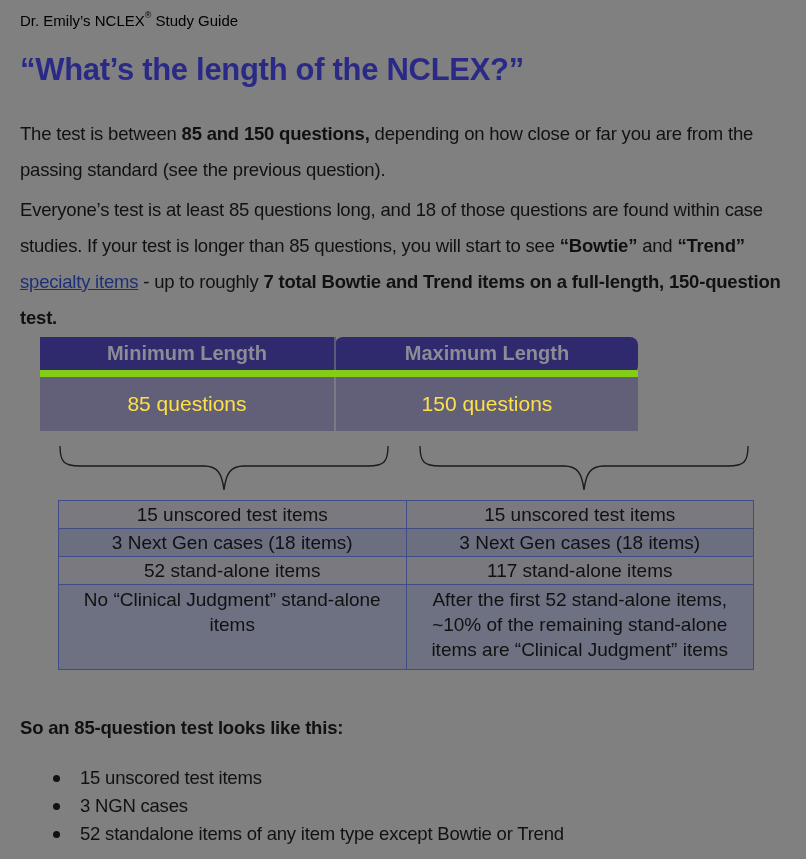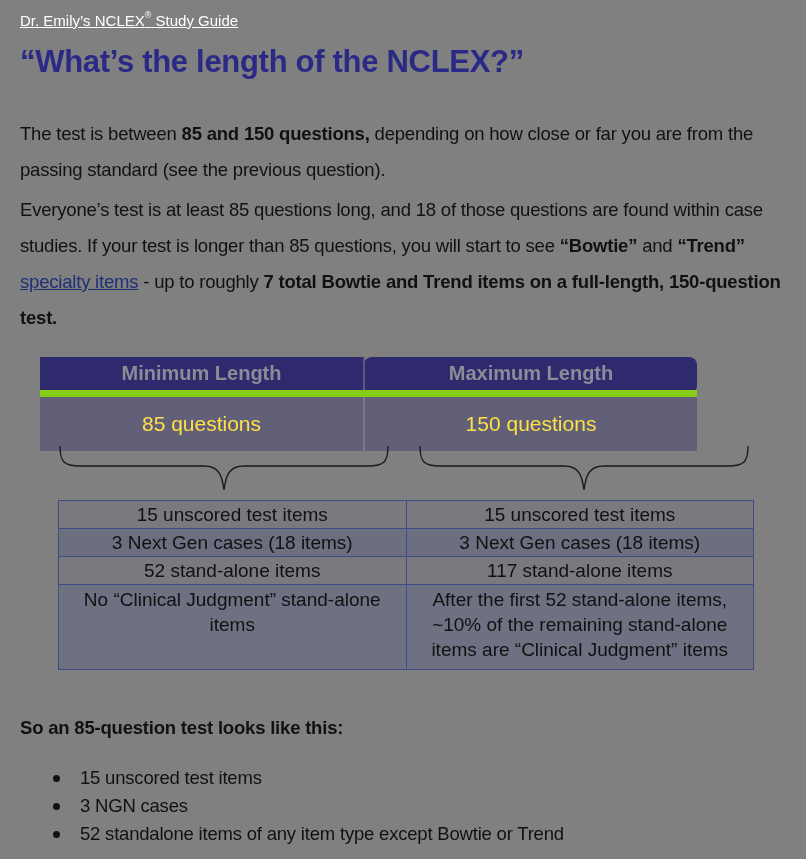--- a/index.html
+++ b/index.html
@@ -19,32 +19,31 @@
       position: absolute;
       left: 20px;
       top: 0;
       width: 780px;
     }
     .guide-title {
       position: absolute;
       top: 12px;
       left: 0;
       font-size: 15px;
-      color: #ffffff;
-      text-decoration: underline;
+      color: #000000;
     }
     .guide-title sup {
       font-size: 9px;
       vertical-align: top;
       position: relative;
       top: -2px;
     }
     .heading {
       position: absolute;
-      top: 44px;
+      top: 52px;
       left: 0;
       font-size: 31px;
       font-weight: bold;
       color: #2a2a86;
       letter-spacing: -0.3px;
       white-space: nowrap;
     }
     .para {
       position: absolute;
       left: 0;
@@ -60,23 +59,22 @@
       margin-top: 8px;
     }
     .p1 { top: 116px; }
     .p2 { top: 192px; }
 
     
     .len-table {
       position: absolute;
       left: 40px;
       top: 337px;
-      width: 657px;
+      width: 598px;
       border-collapse: collapse;
-      margin-top: 20px;
     }
     .len-table th {
       background: #2f2a6e;
       color: #8c8c96;
       font-weight: bold;
       font-size: 20px;
       height: 33px;
       text-align: center;
       border-right: 2px solid #5a5a7a;
       padding: 0;

